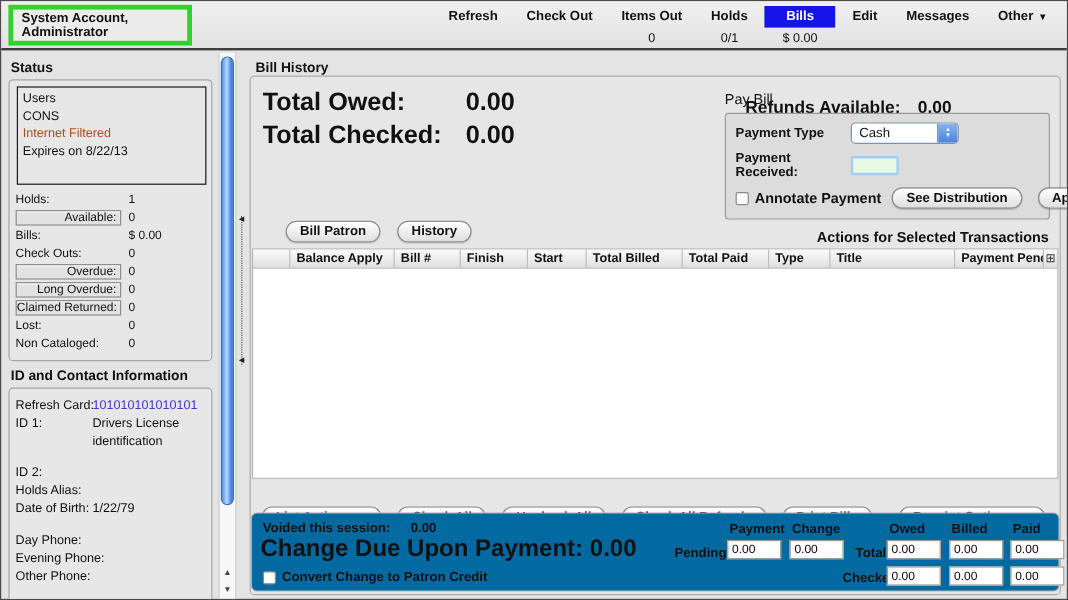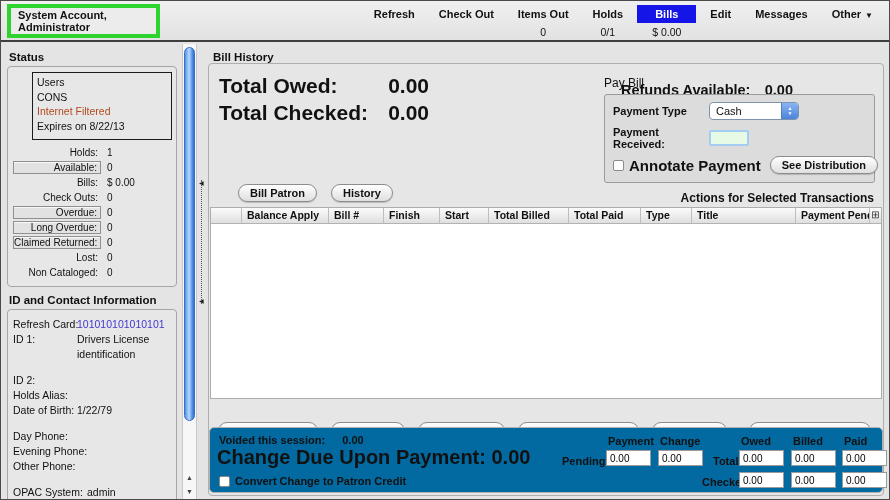--- a/index.html
+++ b/index.html
@@ -19,26 +19,26 @@
   .tab { display:flex; flex-direction:column; align-items:center; margin-left:4px; cursor:default; }
   .tab-label { font-size:11px; font-weight:bold; padding:3px 10px; white-space:nowrap; }
   .tab-sub { font-size:10.5px; margin-top:3px; white-space:nowrap; min-height:12px; }
   .tab.active .tab-label { background:#1515e8; color:#fff; padding:3px 18px; }
   .caret { font-size:8px; margin-left:4px; }
   
   .sidebar { position:absolute; left:0; top:43px; width:180px; bottom:0; }
   .side-title { font-size:11.5px; font-weight:bold; margin:7px 0 3px 8px; }
   .group { margin-left:6px; width:170px; border:1px solid #a6a6a6; border-radius:4px;
     background:#e7e7e7; padding:4px 3px 6px 5px; }
-  .alert-box { border:1px solid #1a1a1a; padding:2px 4px 6px 4px; margin:1px 1px 5px 19px;
+  .alert-box { border:1px solid #1a1a1a; padding:2px 4px 20px 4px; margin:1px 1px 5px 1px;
     background:#e7e7e7; }
   .alert-line { font-size:10.5px; line-height:14.5px; }
   .alert-line.red { color:#b04a20; }
   .stat-row { display:flex; align-items:center; height:15px; font-size:10px; margin-top:0; }
-  .stat-label { width:88px; padding-right:3px; white-space:nowrap;text-align:right; }
+  .stat-label { width:88px; padding-right:3px; white-space:nowrap; }
   .stat-label.boxed { border:1px solid #8f8f8f; background:#e2e2e2; text-align:right;
     height:13px; line-height:12px; box-shadow:inset 0 1px 1px rgba(255,255,255,.8); }
   .stat-value { margin-left:6px; }
   .c-row { display:flex; font-size:10.5px; line-height:15px; }
   .c-label { width:62px; white-space:nowrap; }
   .c-value { margin-left:2px; white-space:nowrap; }
   .c-value.link { color:#4338cf; }
   .spacer8 { height:11px; }
   
   .vscroll { position:absolute; left:181px; top:43px; width:15px; bottom:0;
@@ -73,21 +73,21 @@
     background:#fff; overflow:hidden; }
   .combo-text { flex:1; font-size:11px; padding:2px 0 0 6px; }
   .combo-btn { width:17px; background:linear-gradient(#8ab4f2,#4a84db); color:#fff;
     display:flex; flex-direction:column; align-items:center; justify-content:center;
     font-size:5px; line-height:5px; border-left:1px solid #5b7fb0; }
   .mint-input { width:40px; height:16px; background:#e6fae6; border:2px solid #a5cdf2;
     border-radius:2px; font-size:11px; font-family:"Liberation Sans",sans-serif; }
   .pb-actions { display:flex; align-items:center; margin-top:2px; }
   .checkbox { width:11px; height:11px; border:1px solid #8a8a8a; background:#fff;
     border-radius:2px; display:inline-block; flex:none; }
-  .cb-label { font-size:15px; font-weight:bold; margin-left:5px; white-space:nowrap; }
+  .cb-label { font-size:12px; font-weight:bold; margin-left:5px; white-space:nowrap; }
   .btn { display:inline-flex; align-items:center; justify-content:center; height:18px;
     padding:0 11px; border:1px solid #8c8c8c; border-radius:10px;
     background:linear-gradient(#ffffff,#ededed 55%,#dfdfdf); font-size:11px; font-weight:bold;
     color:#111; white-space:nowrap; box-shadow:0 1px 1px rgba(0,0,0,.18); }
   .btn .caret { font-size:8px; margin-left:6px; }
   .toprow-btns { position:absolute; left:9px; top:120px; display:flex; gap:14px;padding-left:20px; }
   .actions-title { position:absolute; right:9px; top:127px; font-size:12px; font-weight:bold; }
   
   .grid { position:absolute; left:1px; right:1px; top:143px; bottom:96px;
     border:1px solid #adadad; background:#fff; display:flex; flex-direction:column; }

